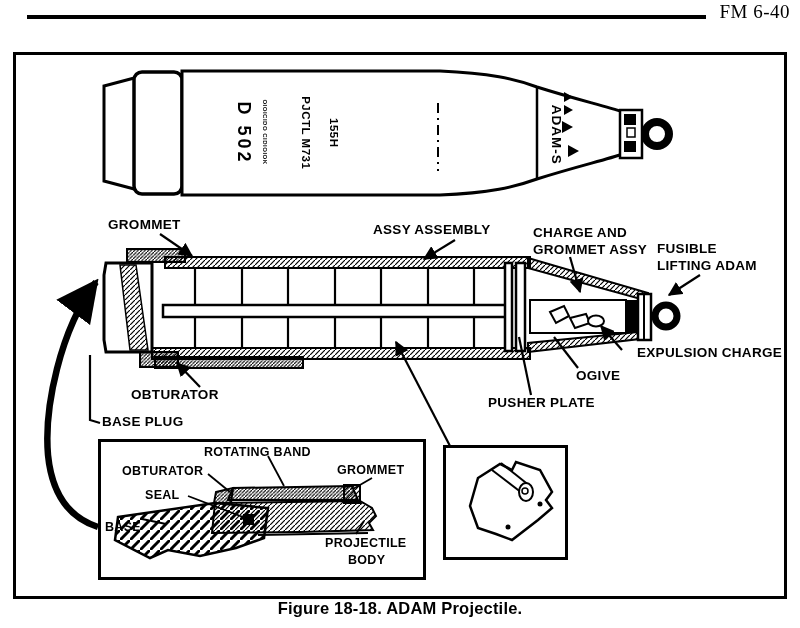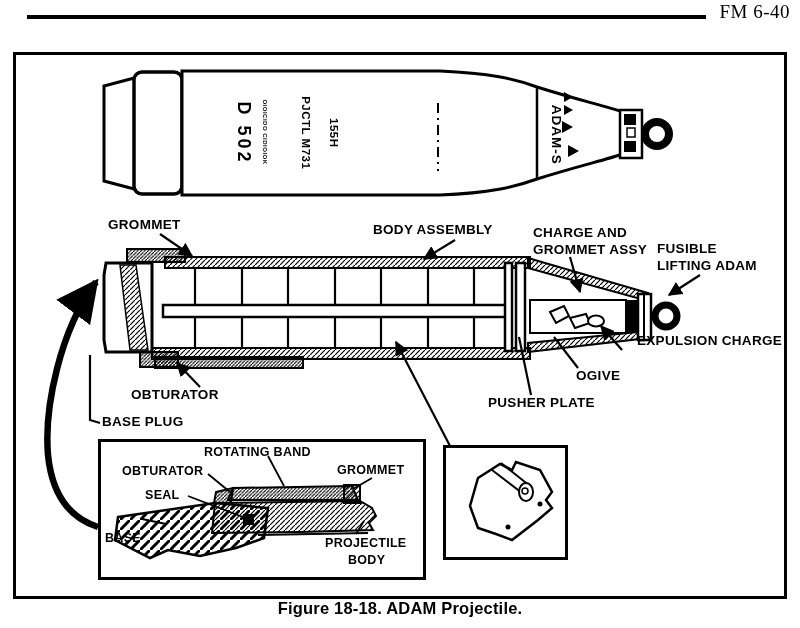--- a/index.html
+++ b/index.html
@@ -160,33 +160,33 @@
   <div class="mark" id="mk-lot">OIOICIDO CIDIOIOK</div>
   <div class="mark" id="mk-pjctl">PJCTL M731</div>
   <div class="mark" id="mk-cal">155H</div>
   <div class="mark" id="mk-adam">ADAM-S</div>
   <div class="tri" style="left:564px;top:92px;"></div>
   <div class="tri" style="left:564px;top:105px;"></div>
   <div class="tri big" style="left:562px;top:121px;"></div>
   <div class="tri big" style="left:568px;top:145px;"></div>
 
   <div class="lbl" style="left:108px;top:218px;">GROMMET</div>
-  <div class="lbl" style="left:373px;top:223px;">BODY ASSEMBLY</div>
+  <div class="lbl" style="left:373px;top:223px;">ASSY ASSEMBLY</div>
   <div class="lbl" style="left:533px;top:226px;">CHARGE AND</div>
   <div class="lbl" style="left:533px;top:243px;">GROMMET ASSY</div>
   <div class="lbl" style="left:657px;top:242px;">FUSIBLE</div>
   <div class="lbl" style="left:657px;top:259px;">LIFTING ADAM</div>
-  <div class="lbl" style="left:614px;top:334px;padding-left:23px;">EXPULSION CHARGE</div>
+  <div class="lbl" style="left:614px;top:346px;padding-left:23px;">EXPULSION CHARGE</div>
   <div class="lbl" style="left:576px;top:369px;">OGIVE</div>
   <div class="lbl" style="left:488px;top:396px;">PUSHER PLATE</div>
   <div class="lbl" style="left:131px;top:388px;">OBTURATOR</div>
   <div class="lbl" style="left:102px;top:415px;">BASE PLUG</div>
 
   <div class="lbl sm" style="left:204px;top:446px;">ROTATING BAND</div>
   <div class="lbl sm" style="left:122px;top:465px;">OBTURATOR</div>
   <div class="lbl sm" style="left:337px;top:464px;">GROMMET</div>
   <div class="lbl sm" style="left:145px;top:489px;">SEAL</div>
-  <div class="lbl sm" style="left:105px;top:532px;">BASE</div>
+  <div class="lbl sm" style="left:105px;top:521px;">BASE</div>
   <div class="lbl sm" style="left:325px;top:537px;">PROJECTILE</div>
   <div class="lbl sm" style="left:348px;top:554px;">BODY</div>
 
   <div class="caption">Figure 18-18.  ADAM Projectile.</div>
 </div>
 
 </body></html>

